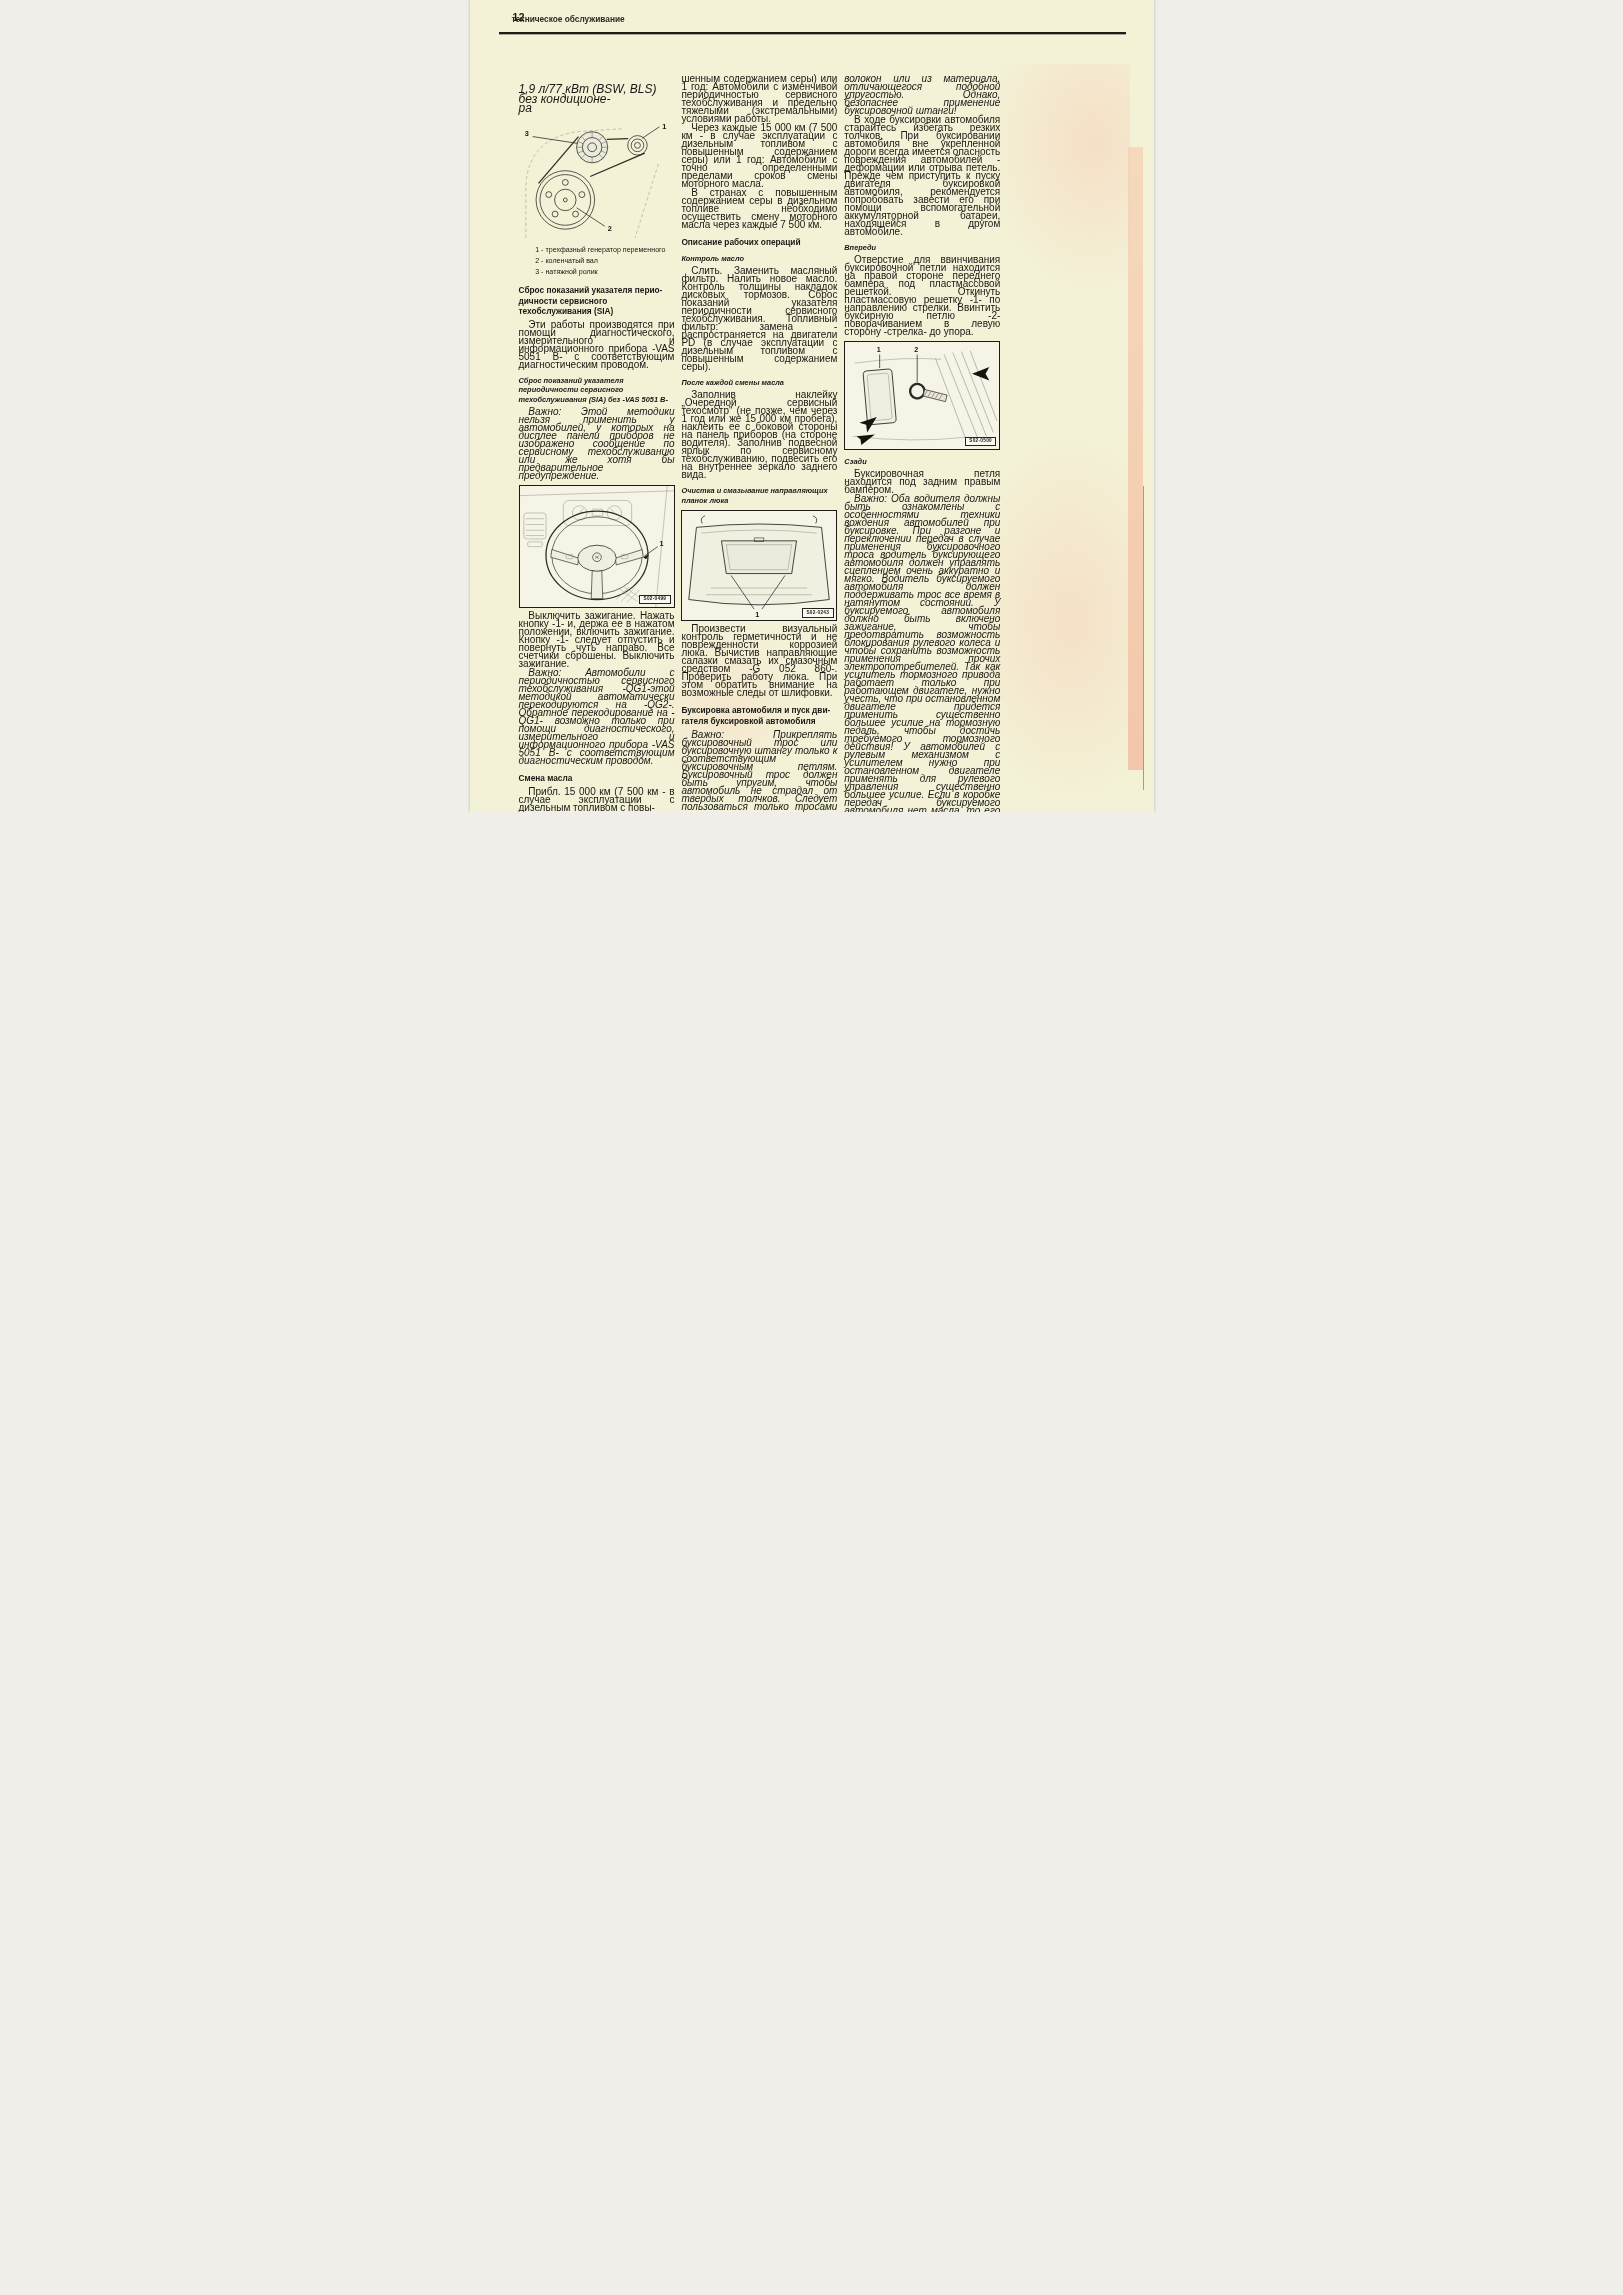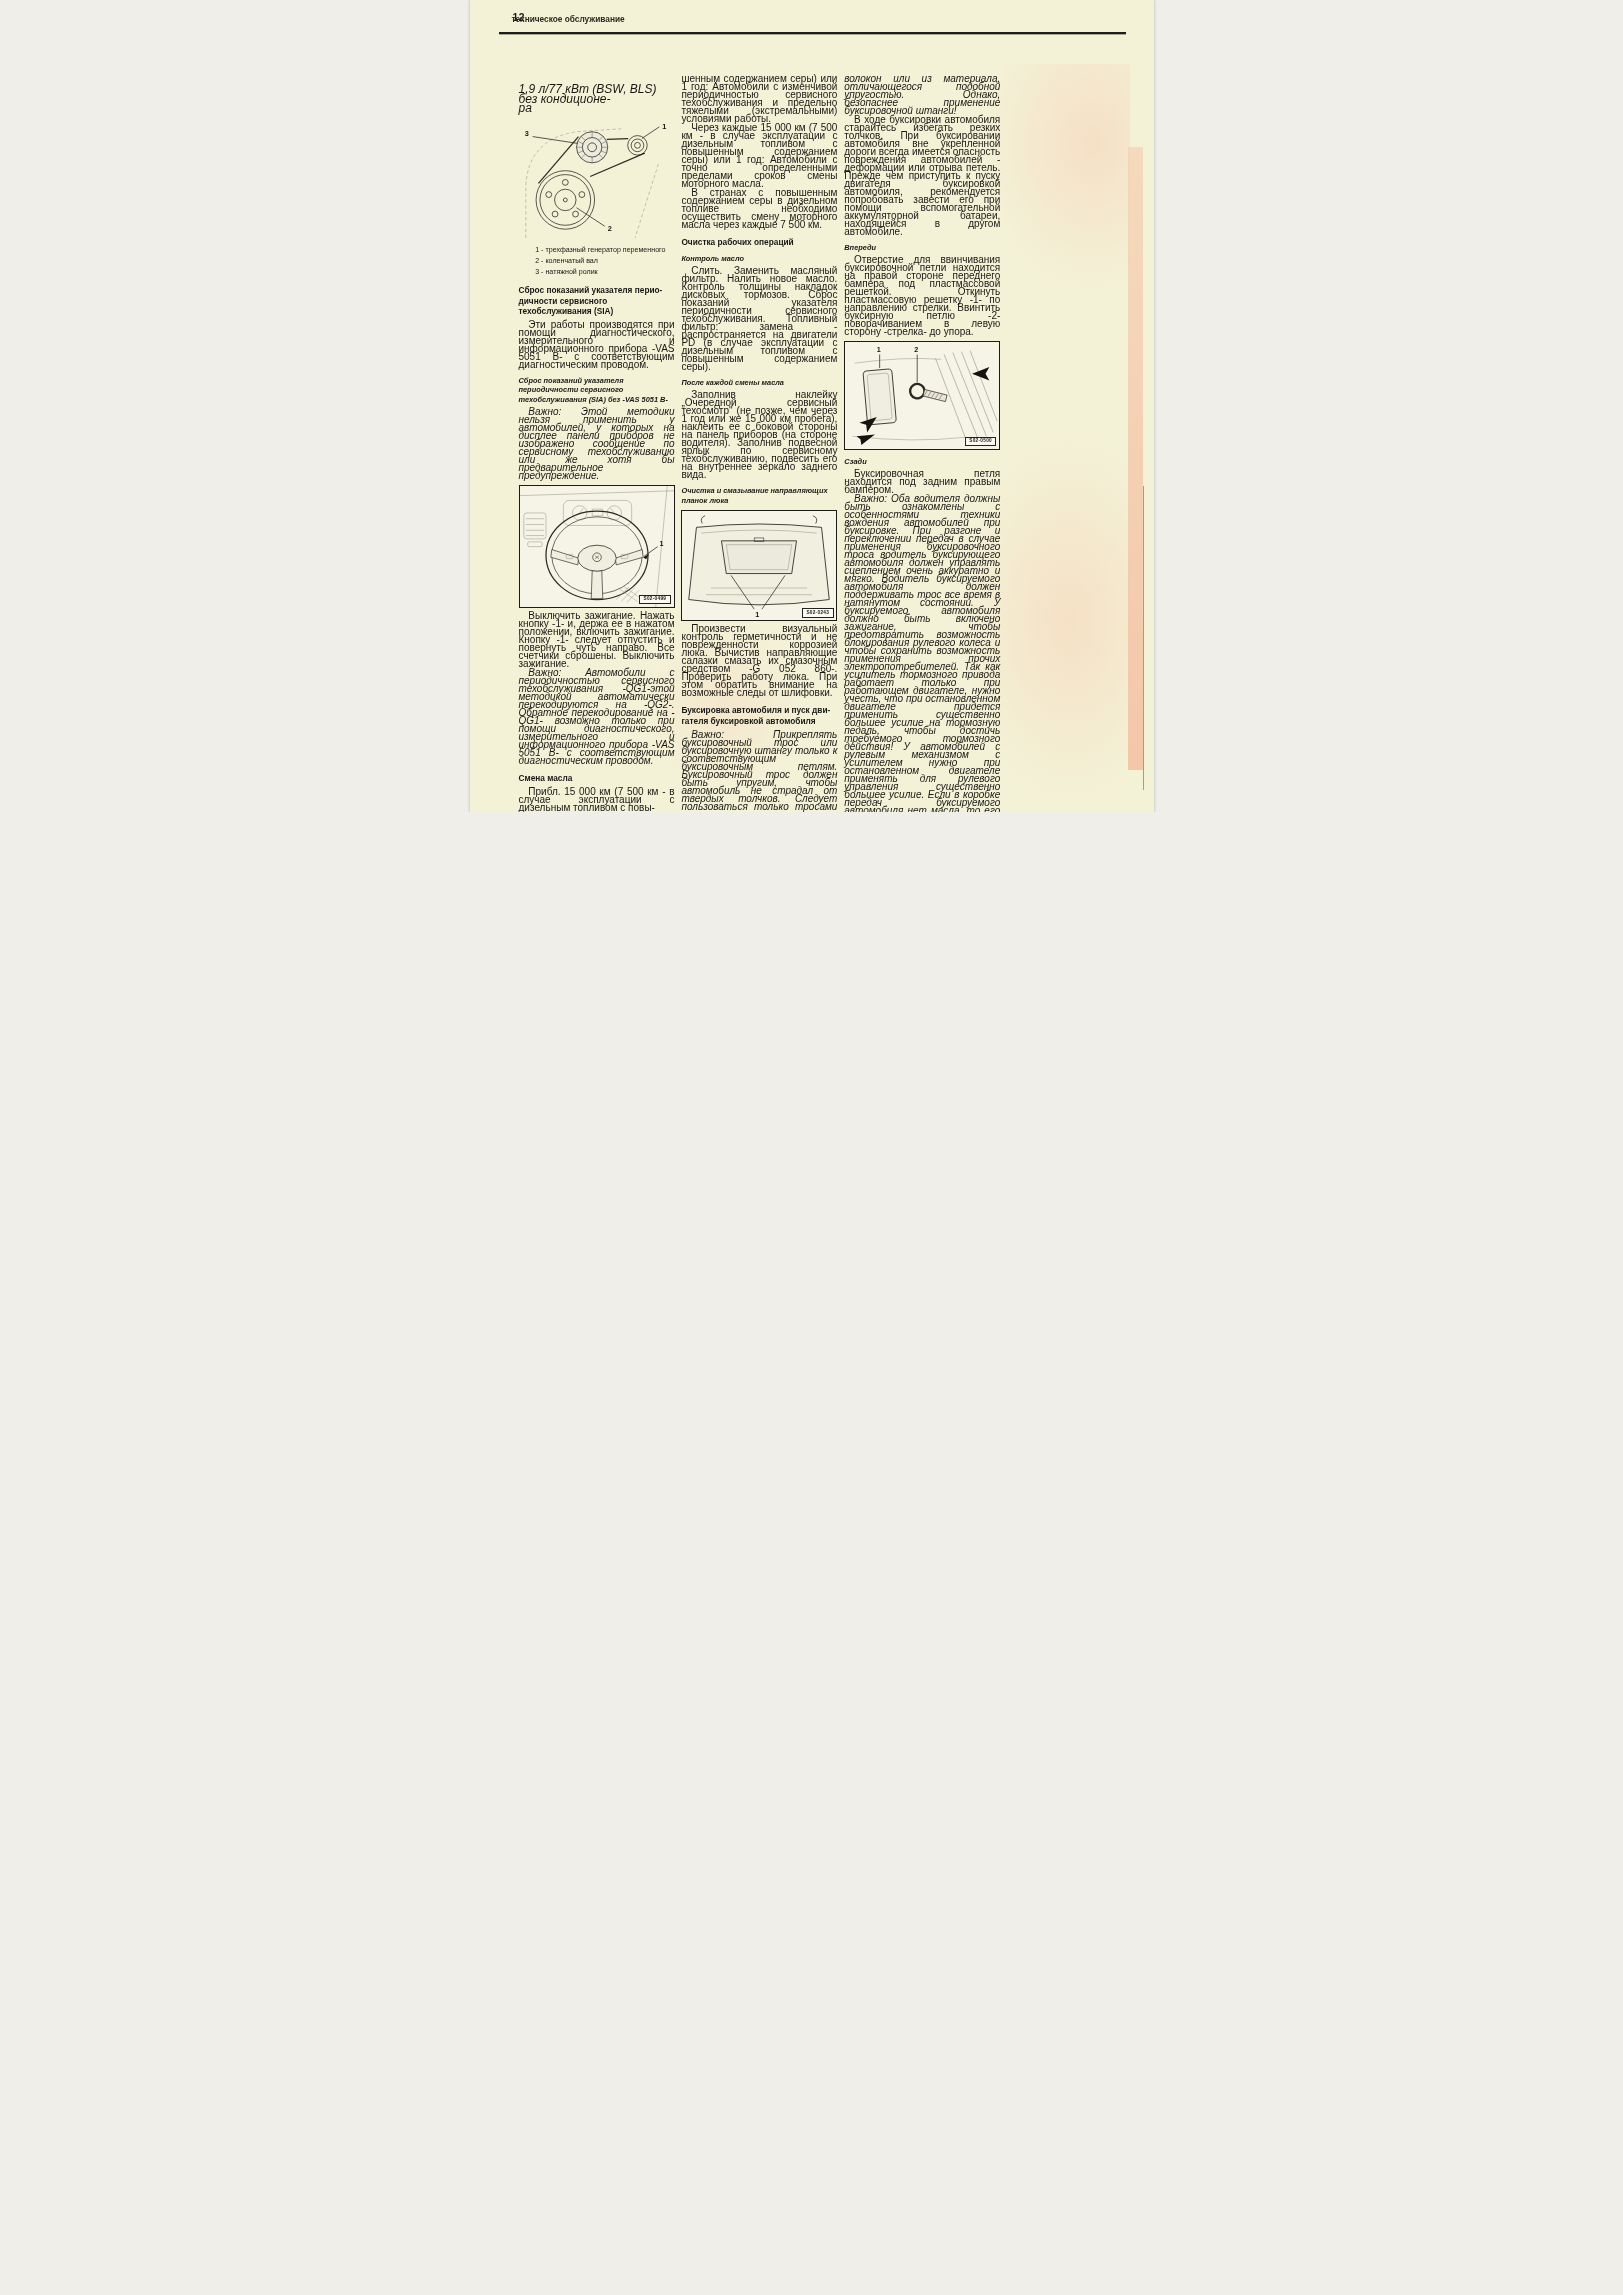--- a/index.html
+++ b/index.html
@@ -210,21 +210,21 @@
 
       <div class="sec">Смена масла</div>
       <p class="tx">Прибл. 15 000 км (7 500 км - в случае эксплуатации с дизельным топливом с повы-</p>
     </div>
 
     <div class="col">
       <p class="tx noind">шенным содержанием серы) или 1 год: Автомобили с изменчивой периодичностью сервисного техобслуживания и предельно тяжелыми (экстремальными) условиями работы.</p>
       <p class="tx">Через каждые 15 000 км (7 500 км - в случае эксплуатации с дизельным топливом с повышенным содержанием серы) или 1 год: Автомобили с точно определенными пределами сроков смены моторного масла.</p>
       <p class="tx">В странах с повышенным содержанием серы в дизельном топливе необходимо осуществить смену моторного масла через каждые 7 500 км.</p>
 
-      <div class="sec">Очистка рабочих операций</div>
+      <div class="sec">Описание рабочих операций</div>
       <div class="sub">Контроль масло</div>
       <p class="tx">Слить. Заменить масляный фильтр. Налить новое масло. Контроль толщины накладок дисковых тормозов. Сброс показаний указателя периодичности сервисного техобслуживания. Топливный фильтр: замена - распространяется на двигатели PD (в случае эксплуатации с дизельным топливом с повышенным содержанием серы).</p>
 
       <div class="sub">После каждой смены масла</div>
       <p class="tx">Заполнив наклейку „Очередной сервисный техосмотр" (не позже, чем через 1 год или же 15 000 км пробега), наклеить ее с боковой стороны на панель приборов (на стороне водителя). Заполнив подвесной ярлык по сервисному техобслуживанию, подвесить его на внутреннее зеркало заднего вида.</p>
 
       <div class="sub">
         <span>Очистка и смазывание направляющих</span>
         <span>планок люка</span>
       </div>

